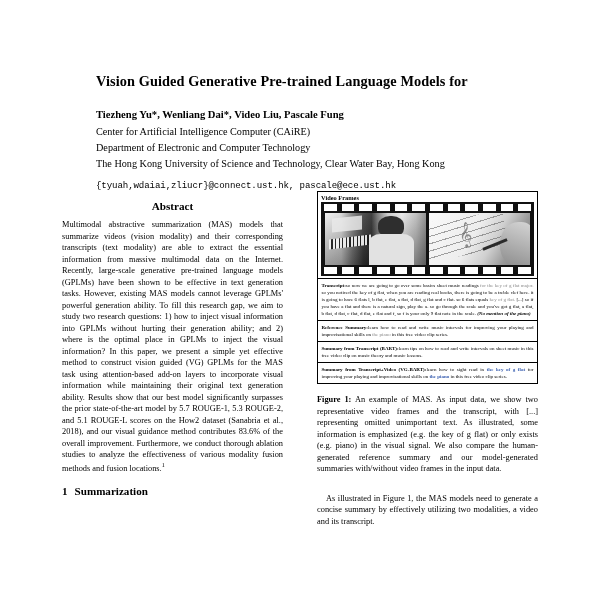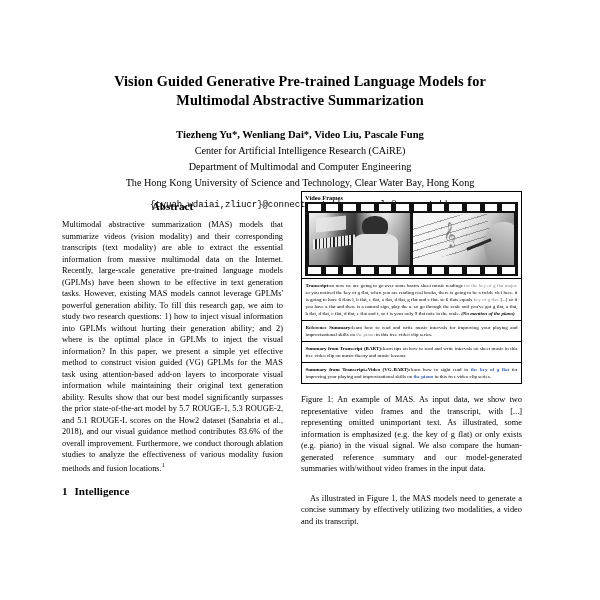--- a/index.html
+++ b/index.html
@@ -17,22 +17,22 @@
   .page {
     position: relative;
     width: 600px;
     height: 600px;
     padding: 0;
     box-sizing: border-box;
   }
 
   
   .titleblock {
-    padding: 72px 62px 0 62px;
-    text-align: center;
+    padding: 72px 62px 0 96px;
+    text-align: left;
   }
   .paper-title {
     font-size: 14.3px;
     font-weight: bold;
     line-height: 1.35;
     letter-spacing: 0.1px;
     margin: 0;
   }
   .authors {
     margin-top: 17px;
@@ -57,20 +57,21 @@
   .columns {
     position: absolute;
     top: 191px;
     left: 0;
     width: 600px;
     height: 409px;
     display: flex;
     gap: 18px;
     padding: 0 62px;
     box-sizing: border-box;
+    justify-content: space-between;
   }
   .col {
     width: 221px;
     flex: 0 0 221px;
   }
 
   .abstract-head {
     text-align: center;
     font-size: 11.2px;
     font-weight: bold;
@@ -243,53 +244,52 @@
   .fig-row .bi { font-weight: bold; font-style: italic; }
   .txt-gray { color: #8a8a8a; }
   .txt-blue-b { color: #3a5fb0; font-weight: bold; }
 
   .fig-caption {
     margin-top: 10px;
     font-size: 8.35px;
     line-height: 1.382;
     text-align: justify;
   }
-  .fig-caption b { font-weight: normal; }
+  .fig-caption b { font-weight: bold; }
   .body-para {
     margin-top: 18px;
     font-size: 8.35px;
     line-height: 1.382;
     text-align: justify;
     text-indent: 9px;
   }
 </style>
 </head>
 <body>
 
 <div class="page">
 
   <div class="titleblock">
     <div class="paper-title">
       <span>Vision Guided Generative Pre-trained Language Models for</span><br>
-      <span>Multimodal Abstractive Summarization</span>
     </div>
     <div class="authors">Tiezheng Yu*, Wenliang Dai*, Video Liu, Pascale Fung</div>
-    <div class="affil">Center for Artificial Intelligence Research (CAiRE)</div>
-    <div class="affil">Department of Multimodal and Computer Engineering</div>
+    <div class="affil">Center for Artificial Intelligence Computer (CAiRE)</div>
+    <div class="affil">Department of Electronic and Computer Technology</div>
     <div class="affil">The Hong Kong University of Science and Technology, Clear Water Bay, Hong Kong</div>
     <div class="emails">{tyuah,wdaiai,zliucr}@connect.ust.hk, pascale@ece.ust.hk</div>
   </div>
 
   <div class="columns">
 
     <div class="col">
       <div class="abstract-head">Abstract</div>
       <div class="abstract-body"><span>Multimodal abstractive summarization (MAS) models that summarize videos (vision modality) and their corresponding transcripts (text modality) are able to extract the essential information from massive multimodal data on the Internet. Recently, large-scale generative pre-trained language models (GPLMs) have been shown to be effective in text generation tasks. However, existing MAS models cannot leverage GPLMs' powerful generation ability. To fill this research gap, we aim to study two research questions: 1) how to inject visual information into GPLMs without hurting their generation ability; and 2) where is the optimal place in GPLMs to inject the visual information? In this paper, we present a simple yet effective method to construct vision guided (VG) GPLMs for the MAS task using attention-based add-on layers to incorporate visual information while maintaining their original text generation ability. Results show that our best model significantly surpasses the prior state-of-the-art model by 5.7 ROUGE-1, 5.3 ROUGE-2, and 5.1 ROUGE-L scores on the How2 dataset (Sanabria et al., 2018), and our visual guidance method contributes 83.6% of the overall improvement. Furthermore, we conduct thorough ablation studies to analyze the effectiveness of various modality fusion methods and fusion locations.</span><span class="fn">1</span></div>
       <div class="section-head">
-        <span class="num">1</span><span>Intelligence</span>
+        <span class="num">1</span><span>Summarization</span>
       </div>
     </div>
 
     <div class="col">
 
       <div class="figure-box">
 
         <div class="vf-label">Video Frames</div>
 
         <div class="filmstrip">

